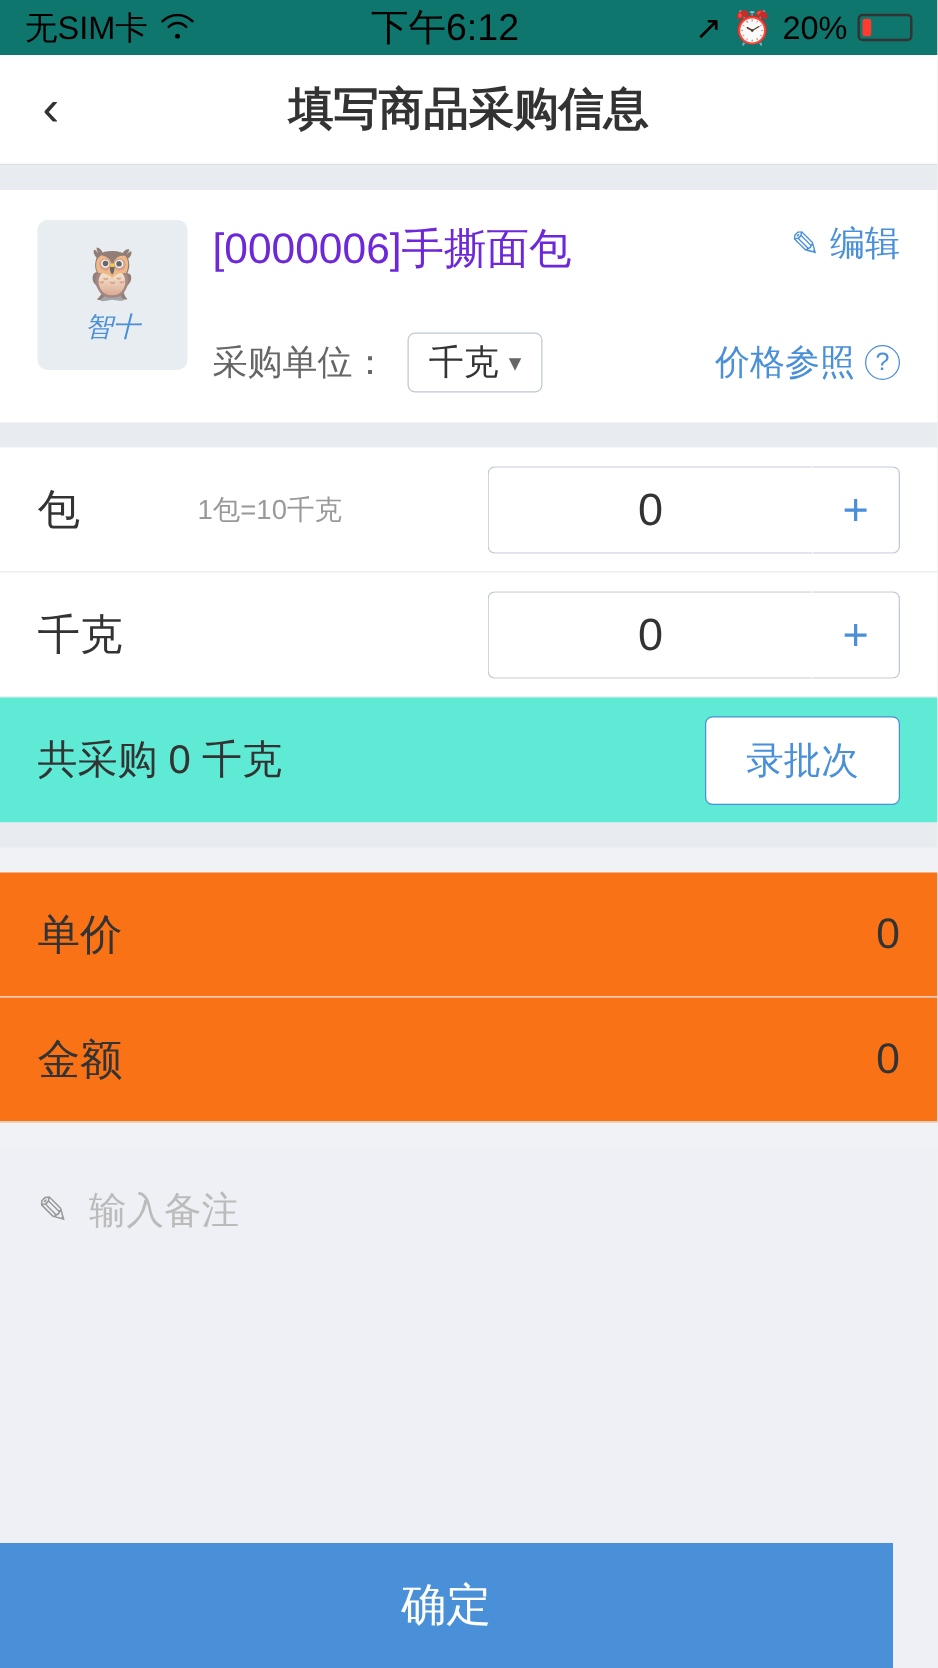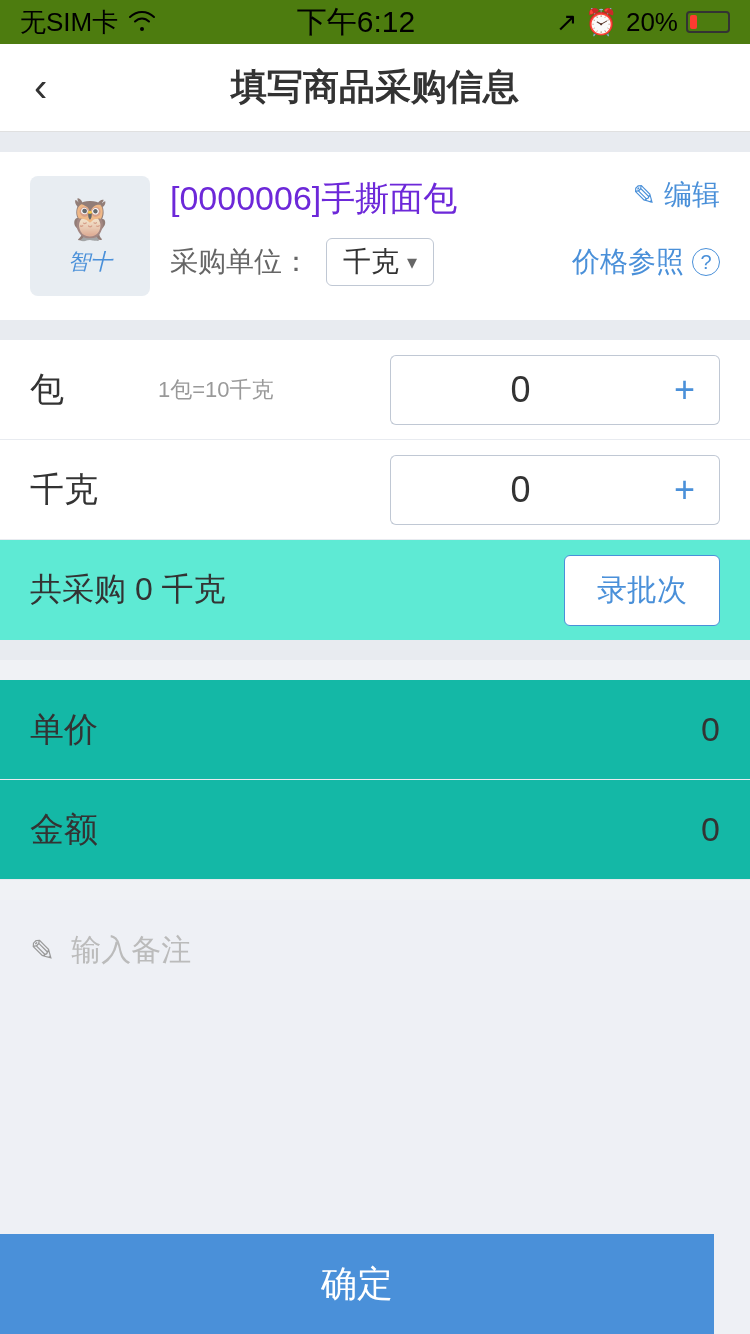--- a/index.html
+++ b/index.html
@@ -10,21 +10,21 @@
       font-family: -apple-system, 'PingFang SC', 'Helvetica Neue', Arial, sans-serif;
       background: #f0f2f5;
       font-size: 32px;
       color: #333;
     }
 
     
     .status-bar {
       width: 750px;
       height: 44px;
-      background: #4d7c0f;
+      background: #0f766e;
       display: flex;
       align-items: center;
       justify-content: space-between;
       padding: 0 20px;
       font-size: 28px;
       color: #000;
     }
     .status-left {
       display: flex;
       align-items: center;
@@ -134,20 +134,21 @@
     }
     .product-name {
       font-size: 34px;
       color: #6d28d9;
       font-weight: 500;
       margin-bottom: 16px;
     }
     .product-unit-row {
       display: flex;
       justify-content: space-between;
+      margin-top: 28px;
     }
     .unit-label {
       font-size: 28px;
       color: #666;
       margin-right: 16px;
     }
     .unit-selector {
       display: inline-flex;
       align-items: center;
       border: 1px solid #c0c8d4;
@@ -259,21 +260,21 @@
       background: #fff;
       color: #4a90d9;
       font-size: 30px;
       padding: 14px 32px;
       border-radius: 6px;
       cursor: pointer;
     }
 
     
     .price-section {
-      background: #14b8a6;
+      background: #f97316;
       margin-top: 20px;
     }
     .price-row {
       display: flex;
       align-items: center;
       justify-content: space-between;
       padding: 0 30px;
       height: 100px;
       border-bottom: 1px solid #e8ebf0;
     }

